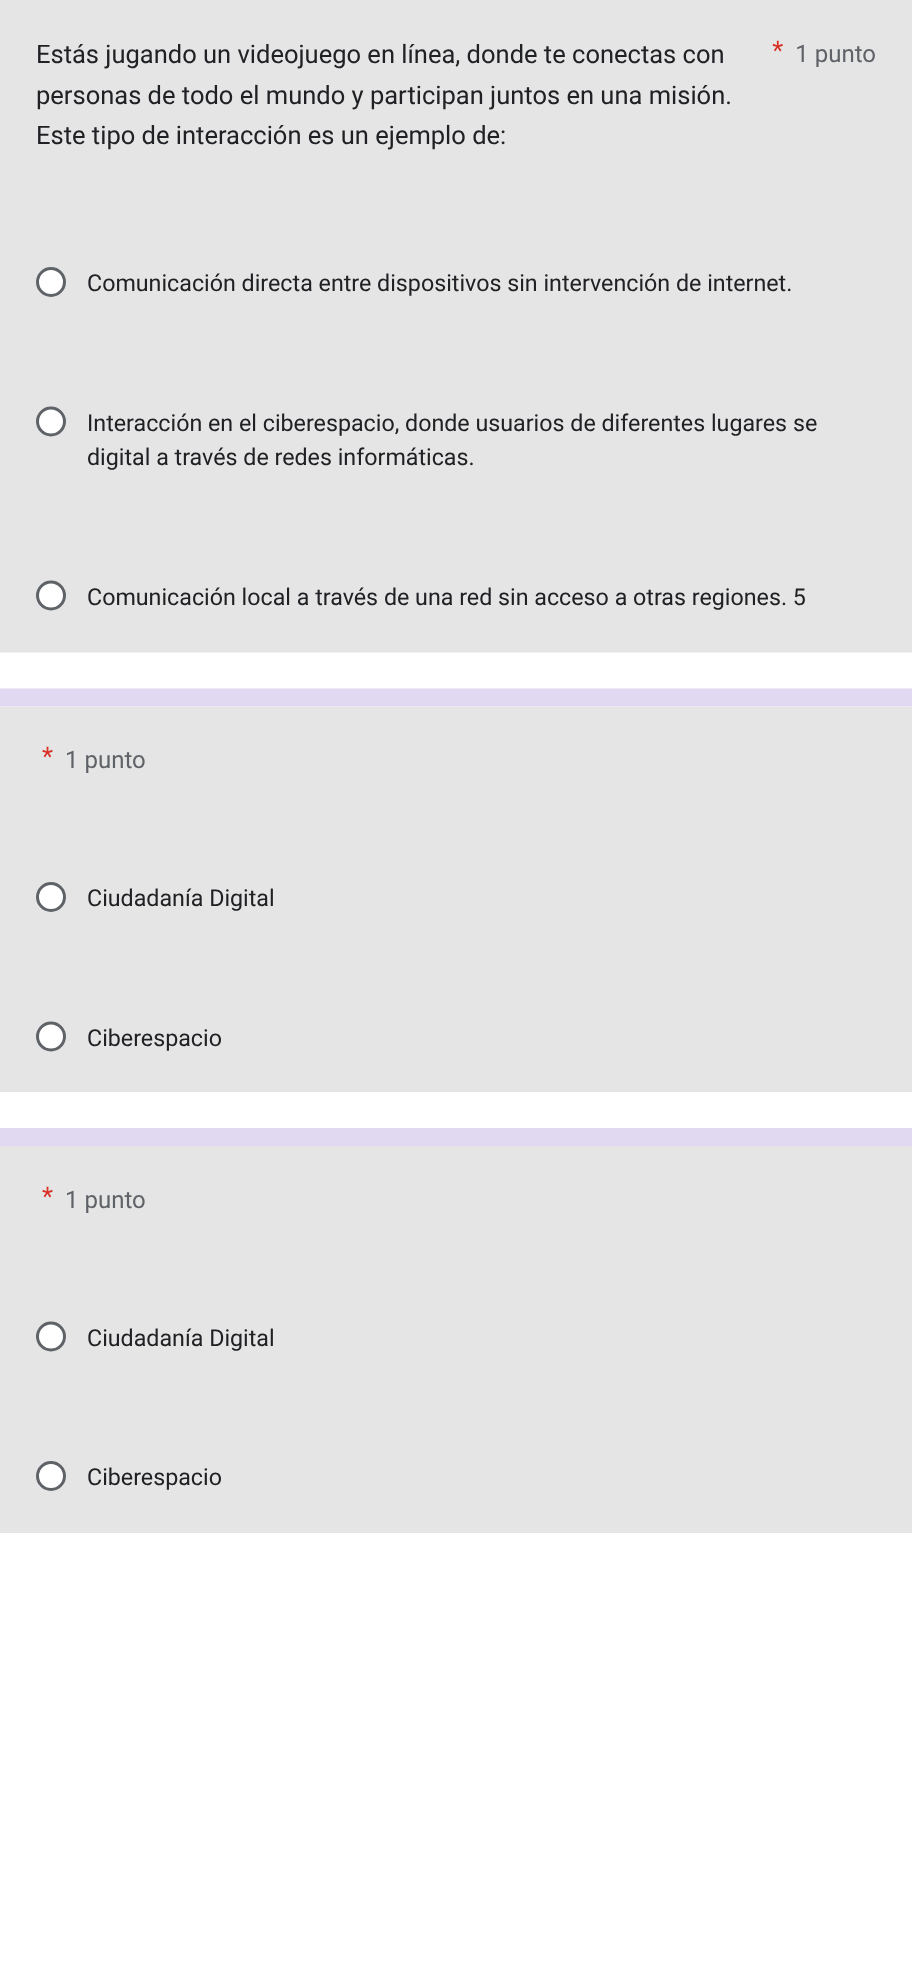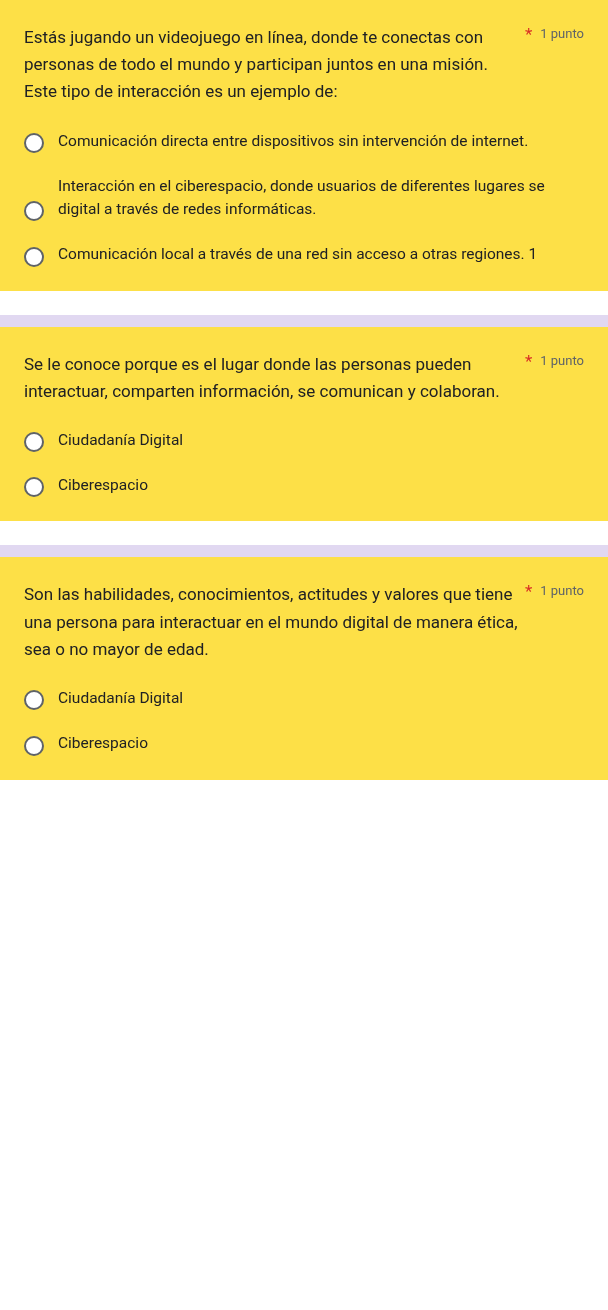--- a/index.html
+++ b/index.html
@@ -7,21 +7,21 @@
       margin: 0;
       padding: 0;
     }
     body {
       font-family: 'Google Sans', Roboto, Arial, sans-serif;
       background: #fff;
       width: 608px;
       color: #202124;
     }
     .question-card {
-      background: #fde047;
+      background: #e5e5e5;
       padding: 24px 24px 24px 24px;
     }
     .question-header {
       display: flex;
       align-items: flex-start;
       margin-bottom: 24px;
     }
     .question-text {
       font-size: 17px;
       line-height: 1.6;
@@ -29,34 +29,35 @@
       flex: 1;
     }
     .required-star {
       color: #d93025;
       margin-left: 4px;
       margin-right: 8px;
       font-size: 17px;
     }
     .points {
       color: #5f6368;
-      font-size: 13px;
+      font-size: 16px;
       white-space: nowrap;
       padding-top: 2px;
     }
     .options {
       display: flex;
       flex-direction: column;
       gap: 22px;
     }
     .option {
       display: flex;
-      align-items: flex-end;
+      align-items: flex-start;
       gap: 14px;
       cursor: pointer;
+      margin-top: 48px;
     }
     .radio {
       width: 20px;
       height: 20px;
       min-width: 20px;
       border: 2px solid #5f6368;
       border-radius: 50%;
       background: #fff;
     }
     .option-label {
@@ -86,52 +87,50 @@
     <label class="option">
       <span class="radio"></span>
       <span class="option-label">Comunicación directa entre dispositivos sin intervención de internet.</span>
     </label>
     <label class="option">
       <span class="radio"></span>
       <span class="option-label">Interacción en el ciberespacio, donde usuarios de diferentes lugares se digital a través de redes informáticas.</span>
     </label>
     <label class="option">
       <span class="radio"></span>
-      <span class="option-label">Comunicación local a través de una red sin acceso a otras regiones. 1</span>
+      <span class="option-label">Comunicación local a través de una red sin acceso a otras regiones. 5</span>
     </label>
   </div>
 </div>
 
 <div class="spacer-bottom"></div>
 <div class="divider"></div>
 
 <div class="question-card">
   <div class="question-header">
-    <span class="question-text">Se le conoce porque es el lugar donde las personas pueden interactuar, comparten información, se comunican y colaboran.</span>
     <span class="required-star">*</span>
     <span class="points">1 punto</span>
   </div>
   <div class="options">
     <label class="option">
       <span class="radio"></span>
       <span class="option-label">Ciudadanía Digital</span>
     </label>
     <label class="option">
       <span class="radio"></span>
       <span class="option-label">Ciberespacio</span>
     </label>
   </div>
 </div>
 
 <div class="spacer-bottom"></div>
 <div class="divider"></div>
 
 <div class="question-card">
   <div class="question-header">
-    <span class="question-text">Son las habilidades, conocimientos, actitudes y valores que tiene una persona para interactuar en el mundo digital de manera ética, sea o no mayor de edad.</span>
     <span class="required-star">*</span>
     <span class="points">1 punto</span>
   </div>
   <div class="options">
     <label class="option">
       <span class="radio"></span>
       <span class="option-label">Ciudadanía Digital</span>
     </label>
     <label class="option">
       <span class="radio"></span>

